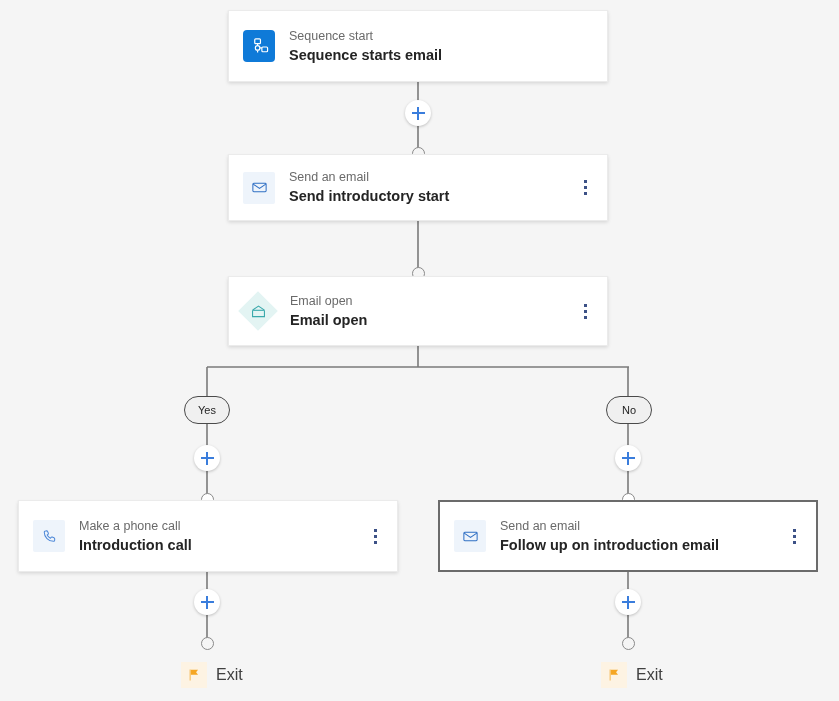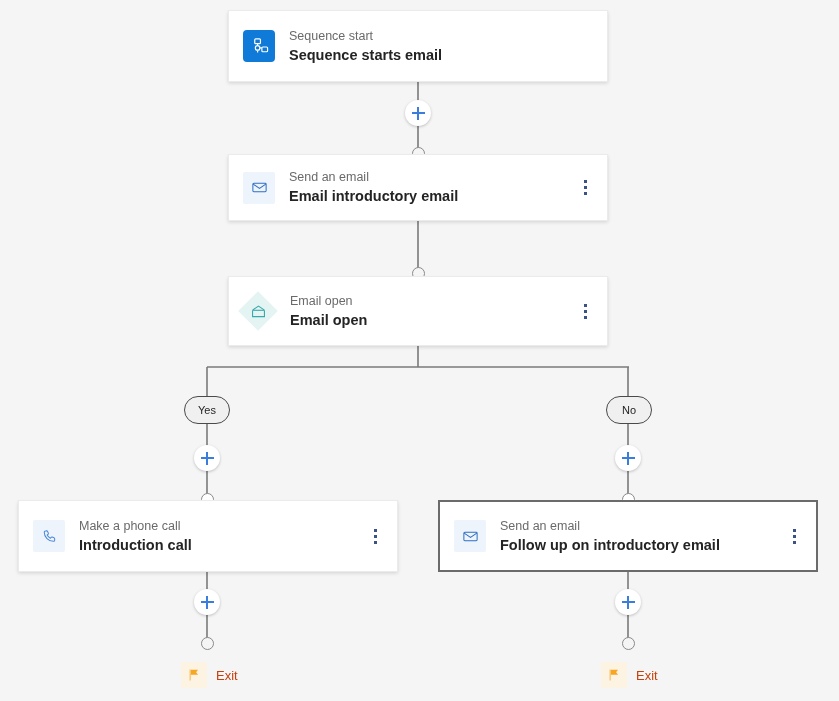--- a/index.html
+++ b/index.html
@@ -191,22 +191,22 @@
   .exit-flag {
     width: 26px;
     height: 26px;
     background: #fdf3e3;
     display: flex;
     align-items: center;
     justify-content: center;
     flex: 0 0 26px;
   }
   .exit-label {
-    font-size: 13px;
-    color: #c2410c;
+    font-size: 16px;
+    color: #404040;
   }
 </style>
 </head>
 <body>
 
 <div id="canvas">
 
   <svg id="wires" viewBox="0 0 839 701" xmlns="http://www.w3.org/2000/svg">
     <g stroke="#7a7a7a" stroke-width="1.6" fill="none">
 
@@ -254,21 +254,21 @@
 
   <div class="node" style="left:228px; top:154px; width:380px; height:67px;">
     <div class="node-icon ic-mail">
       <svg width="17" height="17" viewBox="0 0 20 20" fill="none" stroke="#2f6fc4" stroke-width="1.2">
         <rect x="2.2" y="5" width="15.6" height="10" rx="1.1"></rect>
         <path d="M2.6 6.1l7.4 5 7.4-5"></path>
       </svg>
     </div>
     <div class="node-text">
       <div class="node-sub">Send an email</div>
-      <div class="node-title">Email introductory email</div>
+      <div class="node-title">Send introductory start</div>
     </div>
     <div class="kebab">
       <span></span>
         <span></span>
         <span></span>
     </div>
   </div>
 
   <div class="port" style="left:411.5px; top:267px;"></div>
 
@@ -324,21 +324,21 @@
 
   <div class="node selected" style="left:438px; top:500px; width:380px; height:72px;">
     <div class="node-icon ic-mail">
       <svg width="17" height="17" viewBox="0 0 20 20" fill="none" stroke="#2f6fc4" stroke-width="1.2">
         <rect x="2.2" y="5" width="15.6" height="10" rx="1.1"></rect>
         <path d="M2.6 6.1l7.4 5 7.4-5"></path>
       </svg>
     </div>
     <div class="node-text">
       <div class="node-sub">Send an email</div>
-      <div class="node-title">Follow up on introductory email</div>
+      <div class="node-title">Follow up on introduction email</div>
     </div>
     <div class="kebab">
       <span></span>
         <span></span>
         <span></span>
     </div>
   </div>
 
   <div class="plus" style="left:194px; top:589px;"></div>
   <div class="port" style="left:200.5px; top:637px;"></div>

